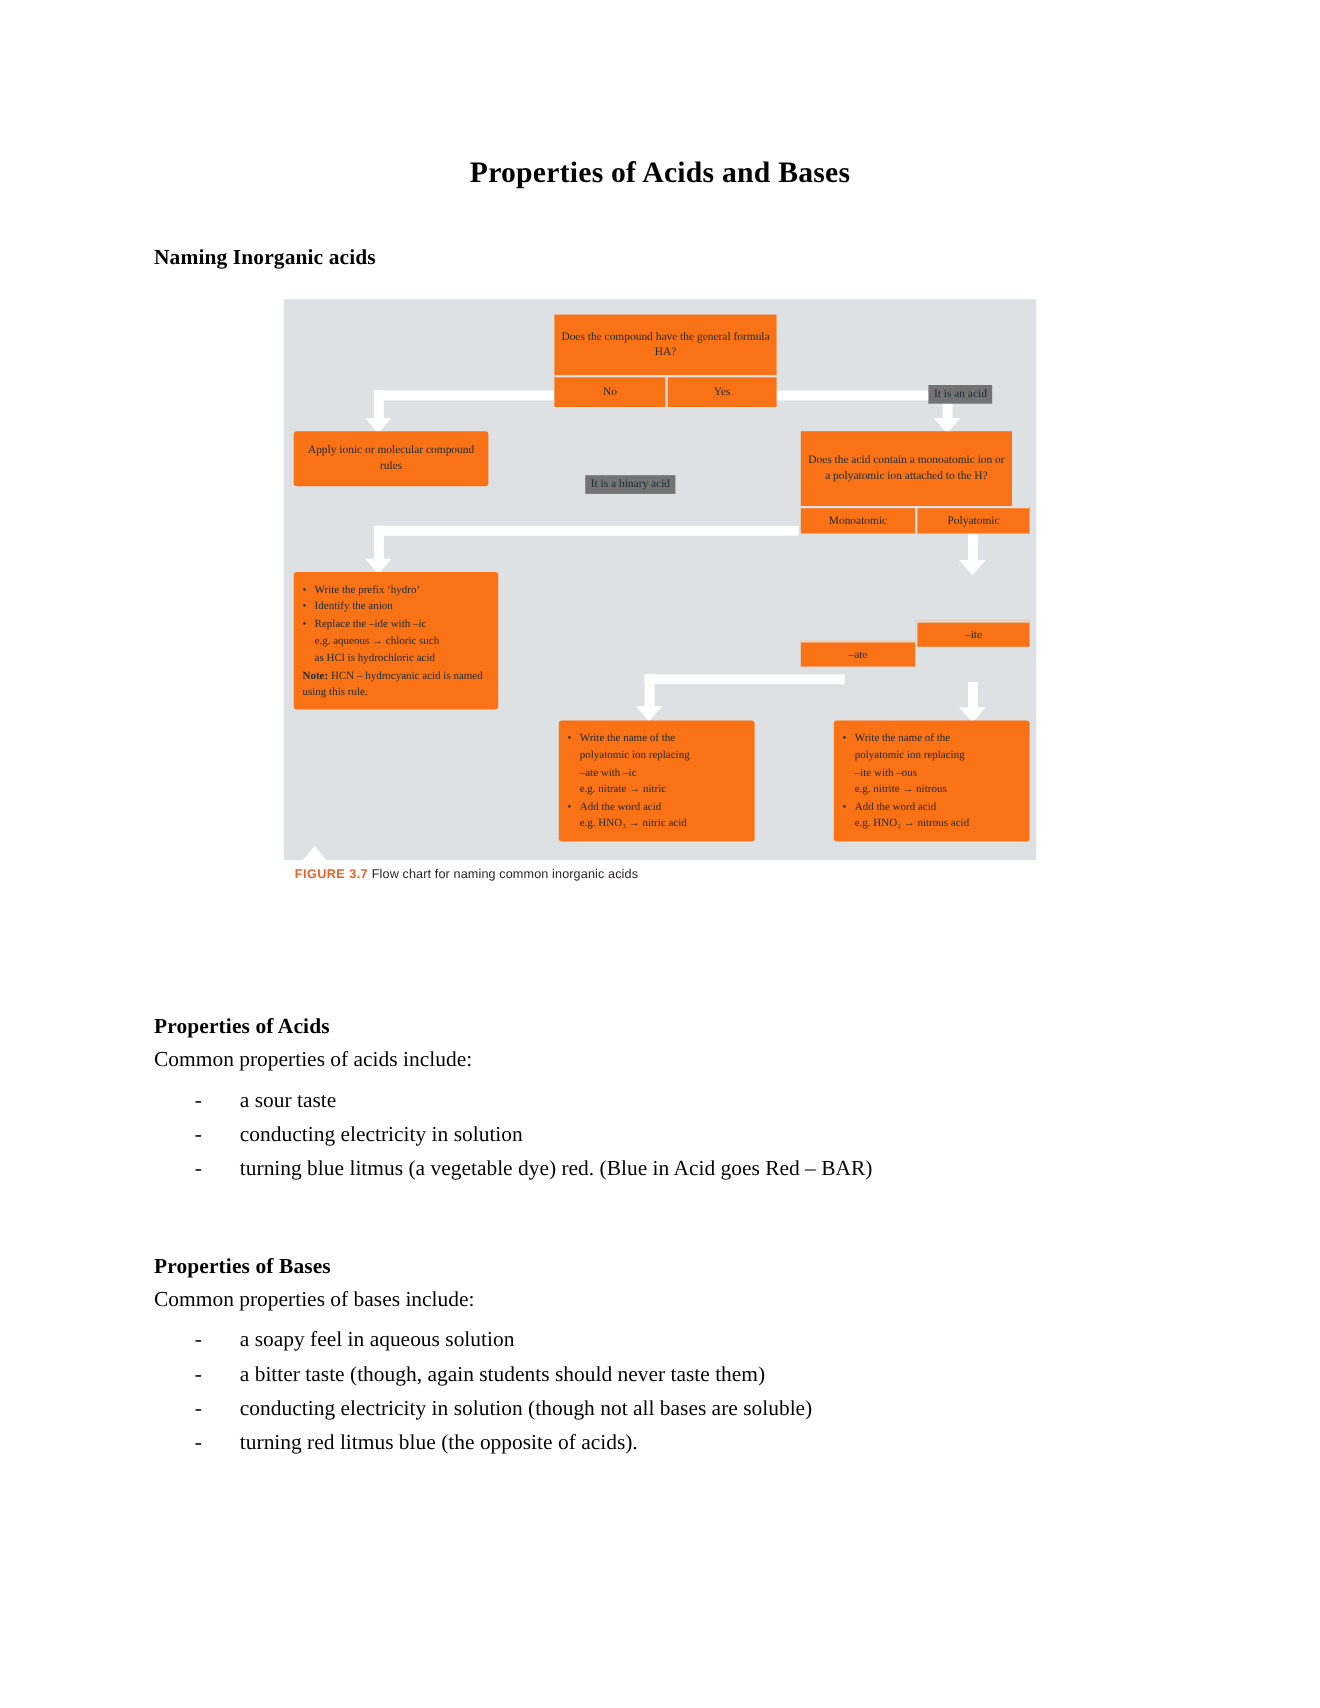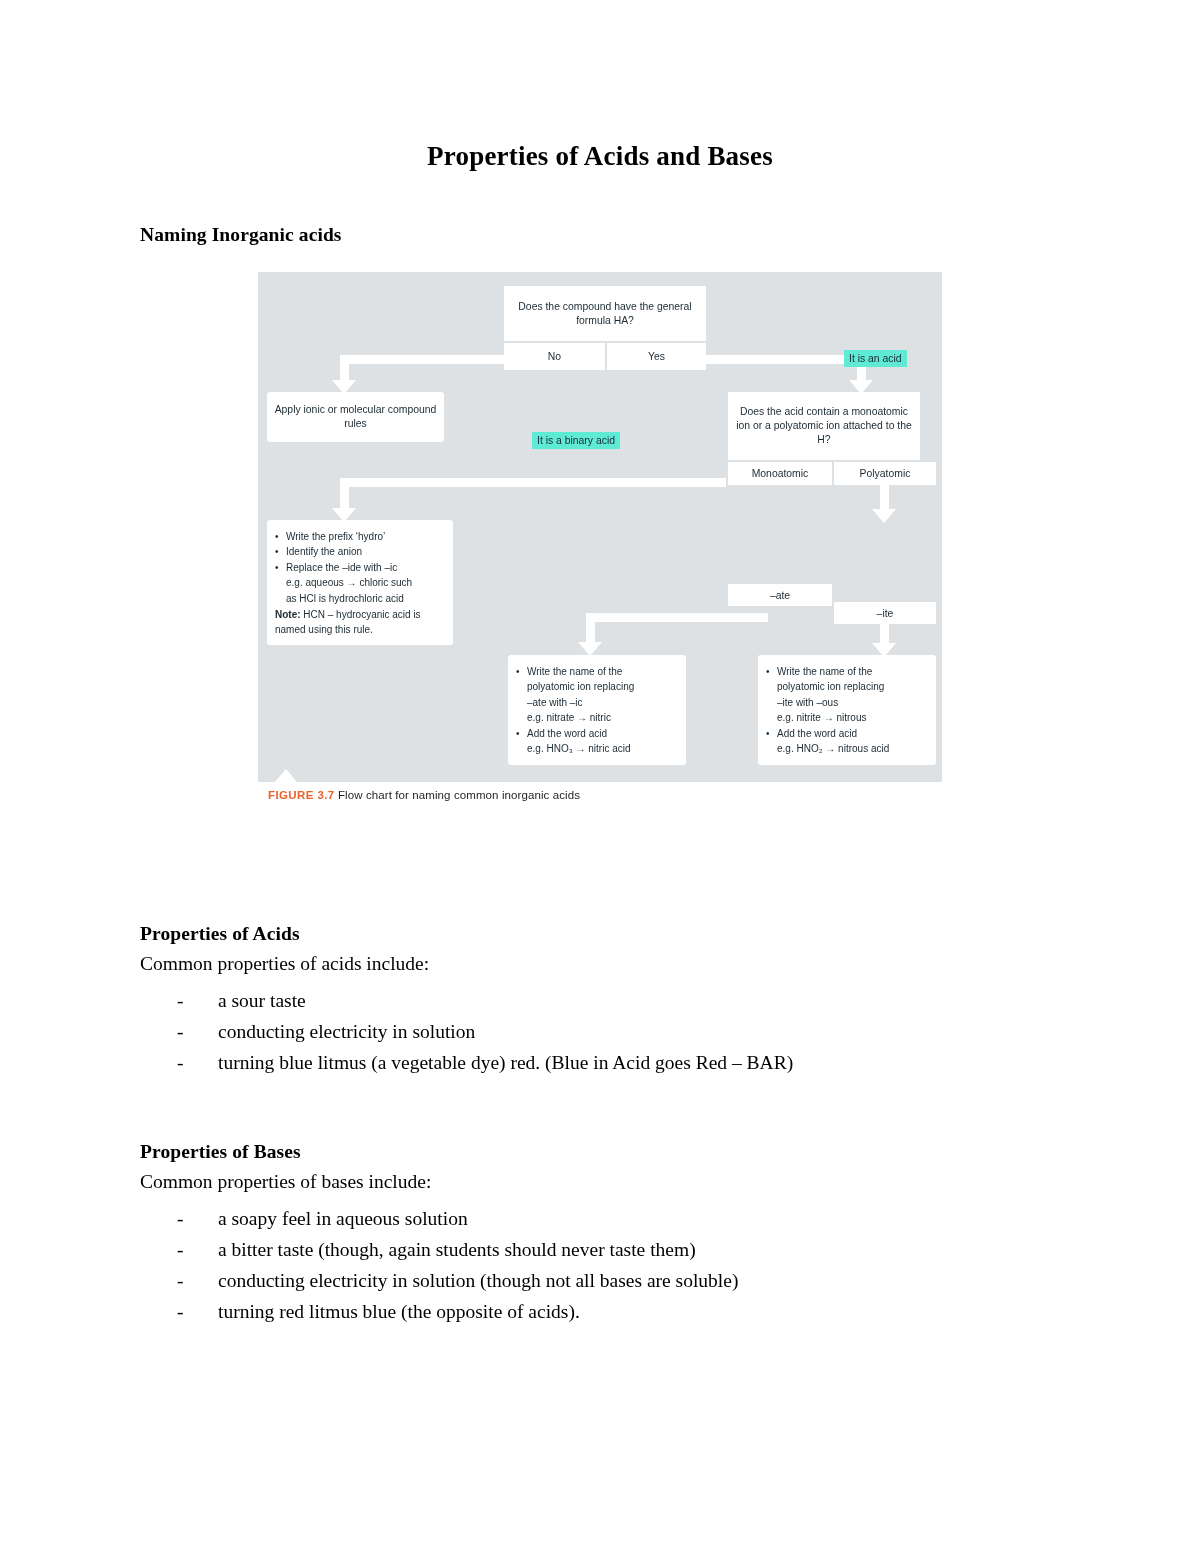--- a/index.html
+++ b/index.html
@@ -114,22 +114,22 @@
   }
   .figure-caption .fig-label {
     color: #e8622a;
     font-weight: bold;
     letter-spacing: 0.4px;
   }
 
   
   .node {
     position: absolute;
-    background: #ffffff;
-    font-family: Liberation Sans, sans-serif;
+    background: #f97316;
+    font-family: Liberation Serif, serif;
     color: #1b2a33;
     box-sizing: border-box;
   }
   .node-q {
     display: flex;
     align-items: center;
     justify-content: center;
     text-align: center;
     font-size: 10.4px;
     line-height: 14px;
@@ -165,22 +165,22 @@
     position: absolute;
     left: -11px;
     top: 0;
   }
   .node-list .indent { display: block; }
   .node-list .note { margin-top: 1px; }
   .node-list .note b { font-weight: bold; }
 
   .tag {
     position: absolute;
-    background: #5eead4;
-    font-family: Liberation Sans, sans-serif;
+    background: #737373;
+    font-family: Liberation Serif, serif;
     font-size: 10.4px;
     color: #1b2a33;
     padding: 3px 5px;
     white-space: nowrap;
   }
 
   
   .seg {
     position: absolute;
     background: #ffffff;
@@ -248,21 +248,21 @@
           <li>
             <span>Replace the –ide with –ic</span>
             <span class="indent">e.g. aqueous → chloric such</span>
             <span class="indent">as HCl is hydrochloric acid</span>
           </li>
         </ul>
         <div class="note"><b>Note:</b><span> HCN – hydrocyanic acid is named using this rule.</span></div>
       </div>
 
       <div class="node node-opt" style="left:470px; top:310px; width:104px; height:24px;">–ate</div>
-      <div class="node node-opt" style="left:574px; top:328px; width:104px; height:24px;">–ite</div>
+      <div class="node node-opt" style="left:574px; top:292px; width:104px; height:24px;">–ite</div>
 
       <div class="node node-list" style="left:250px; top:383px; width:178px; height:110px;">
         <ul>
           <li>
             <span>Write the name of the</span>
             <span class="indent">polyatomic ion replacing</span>
             <span class="indent">–ate with –ic</span>
             <span class="indent">e.g. nitrate → nitric</span>
           </li>
           <li>

